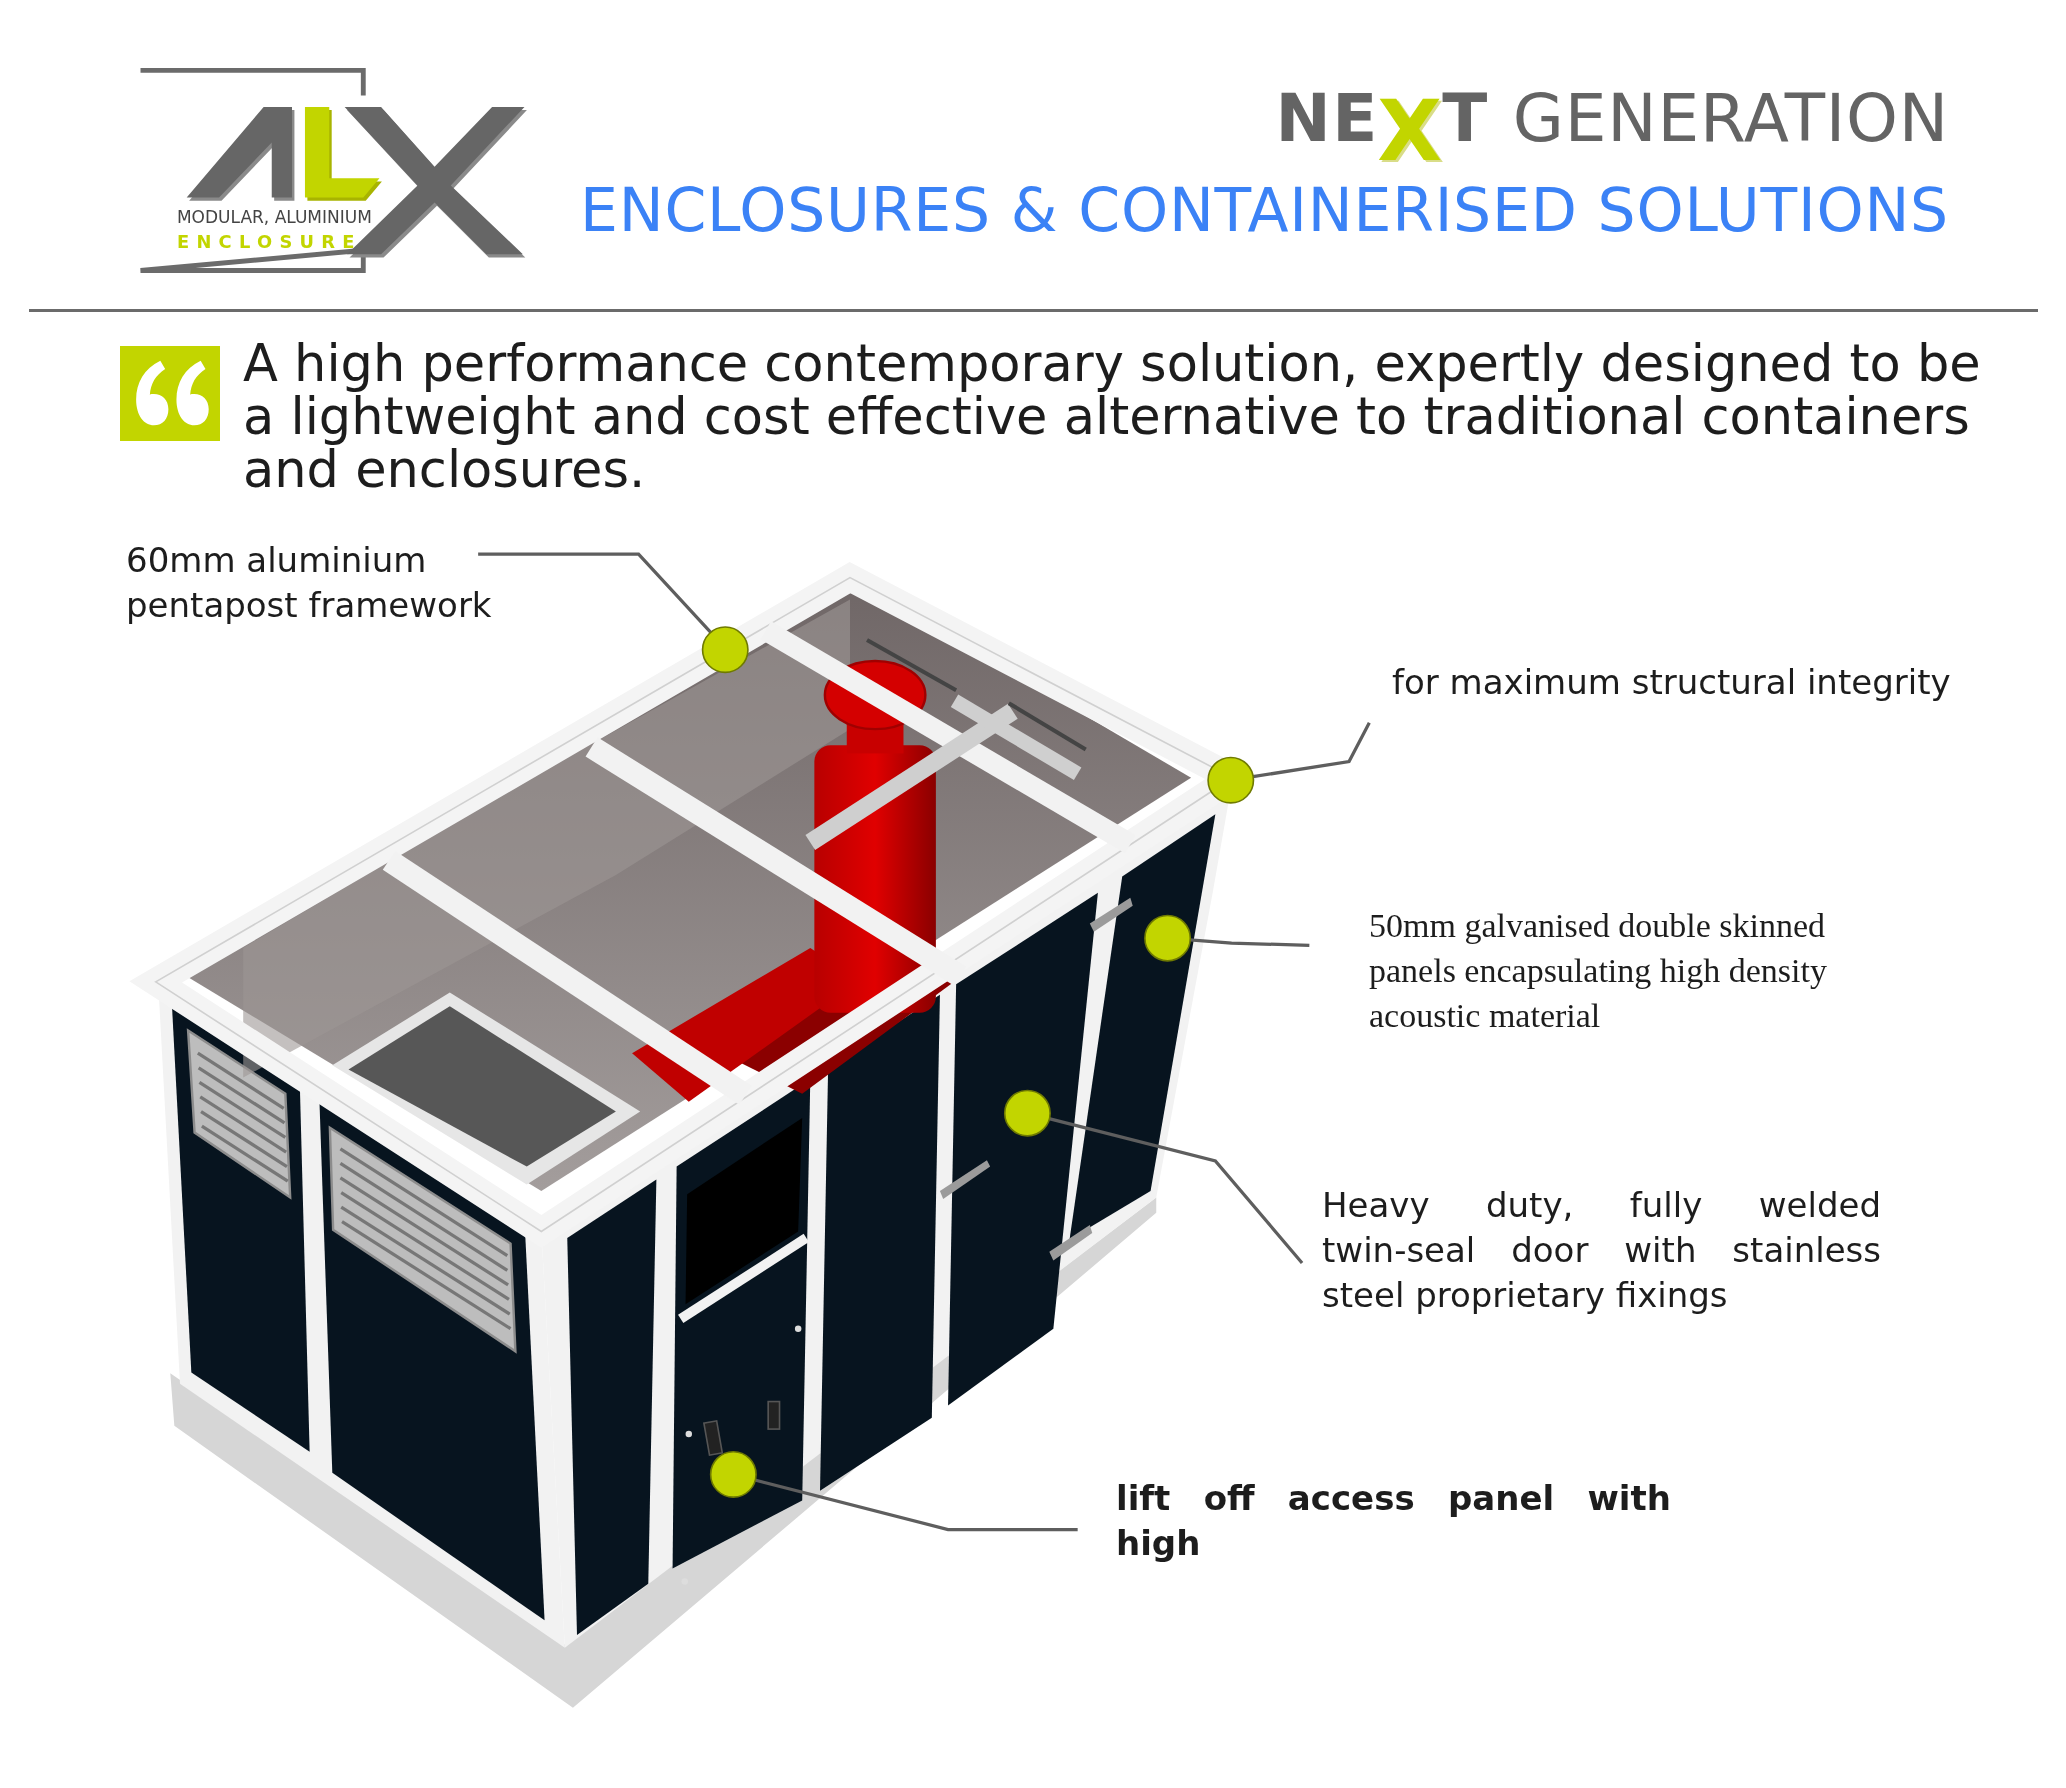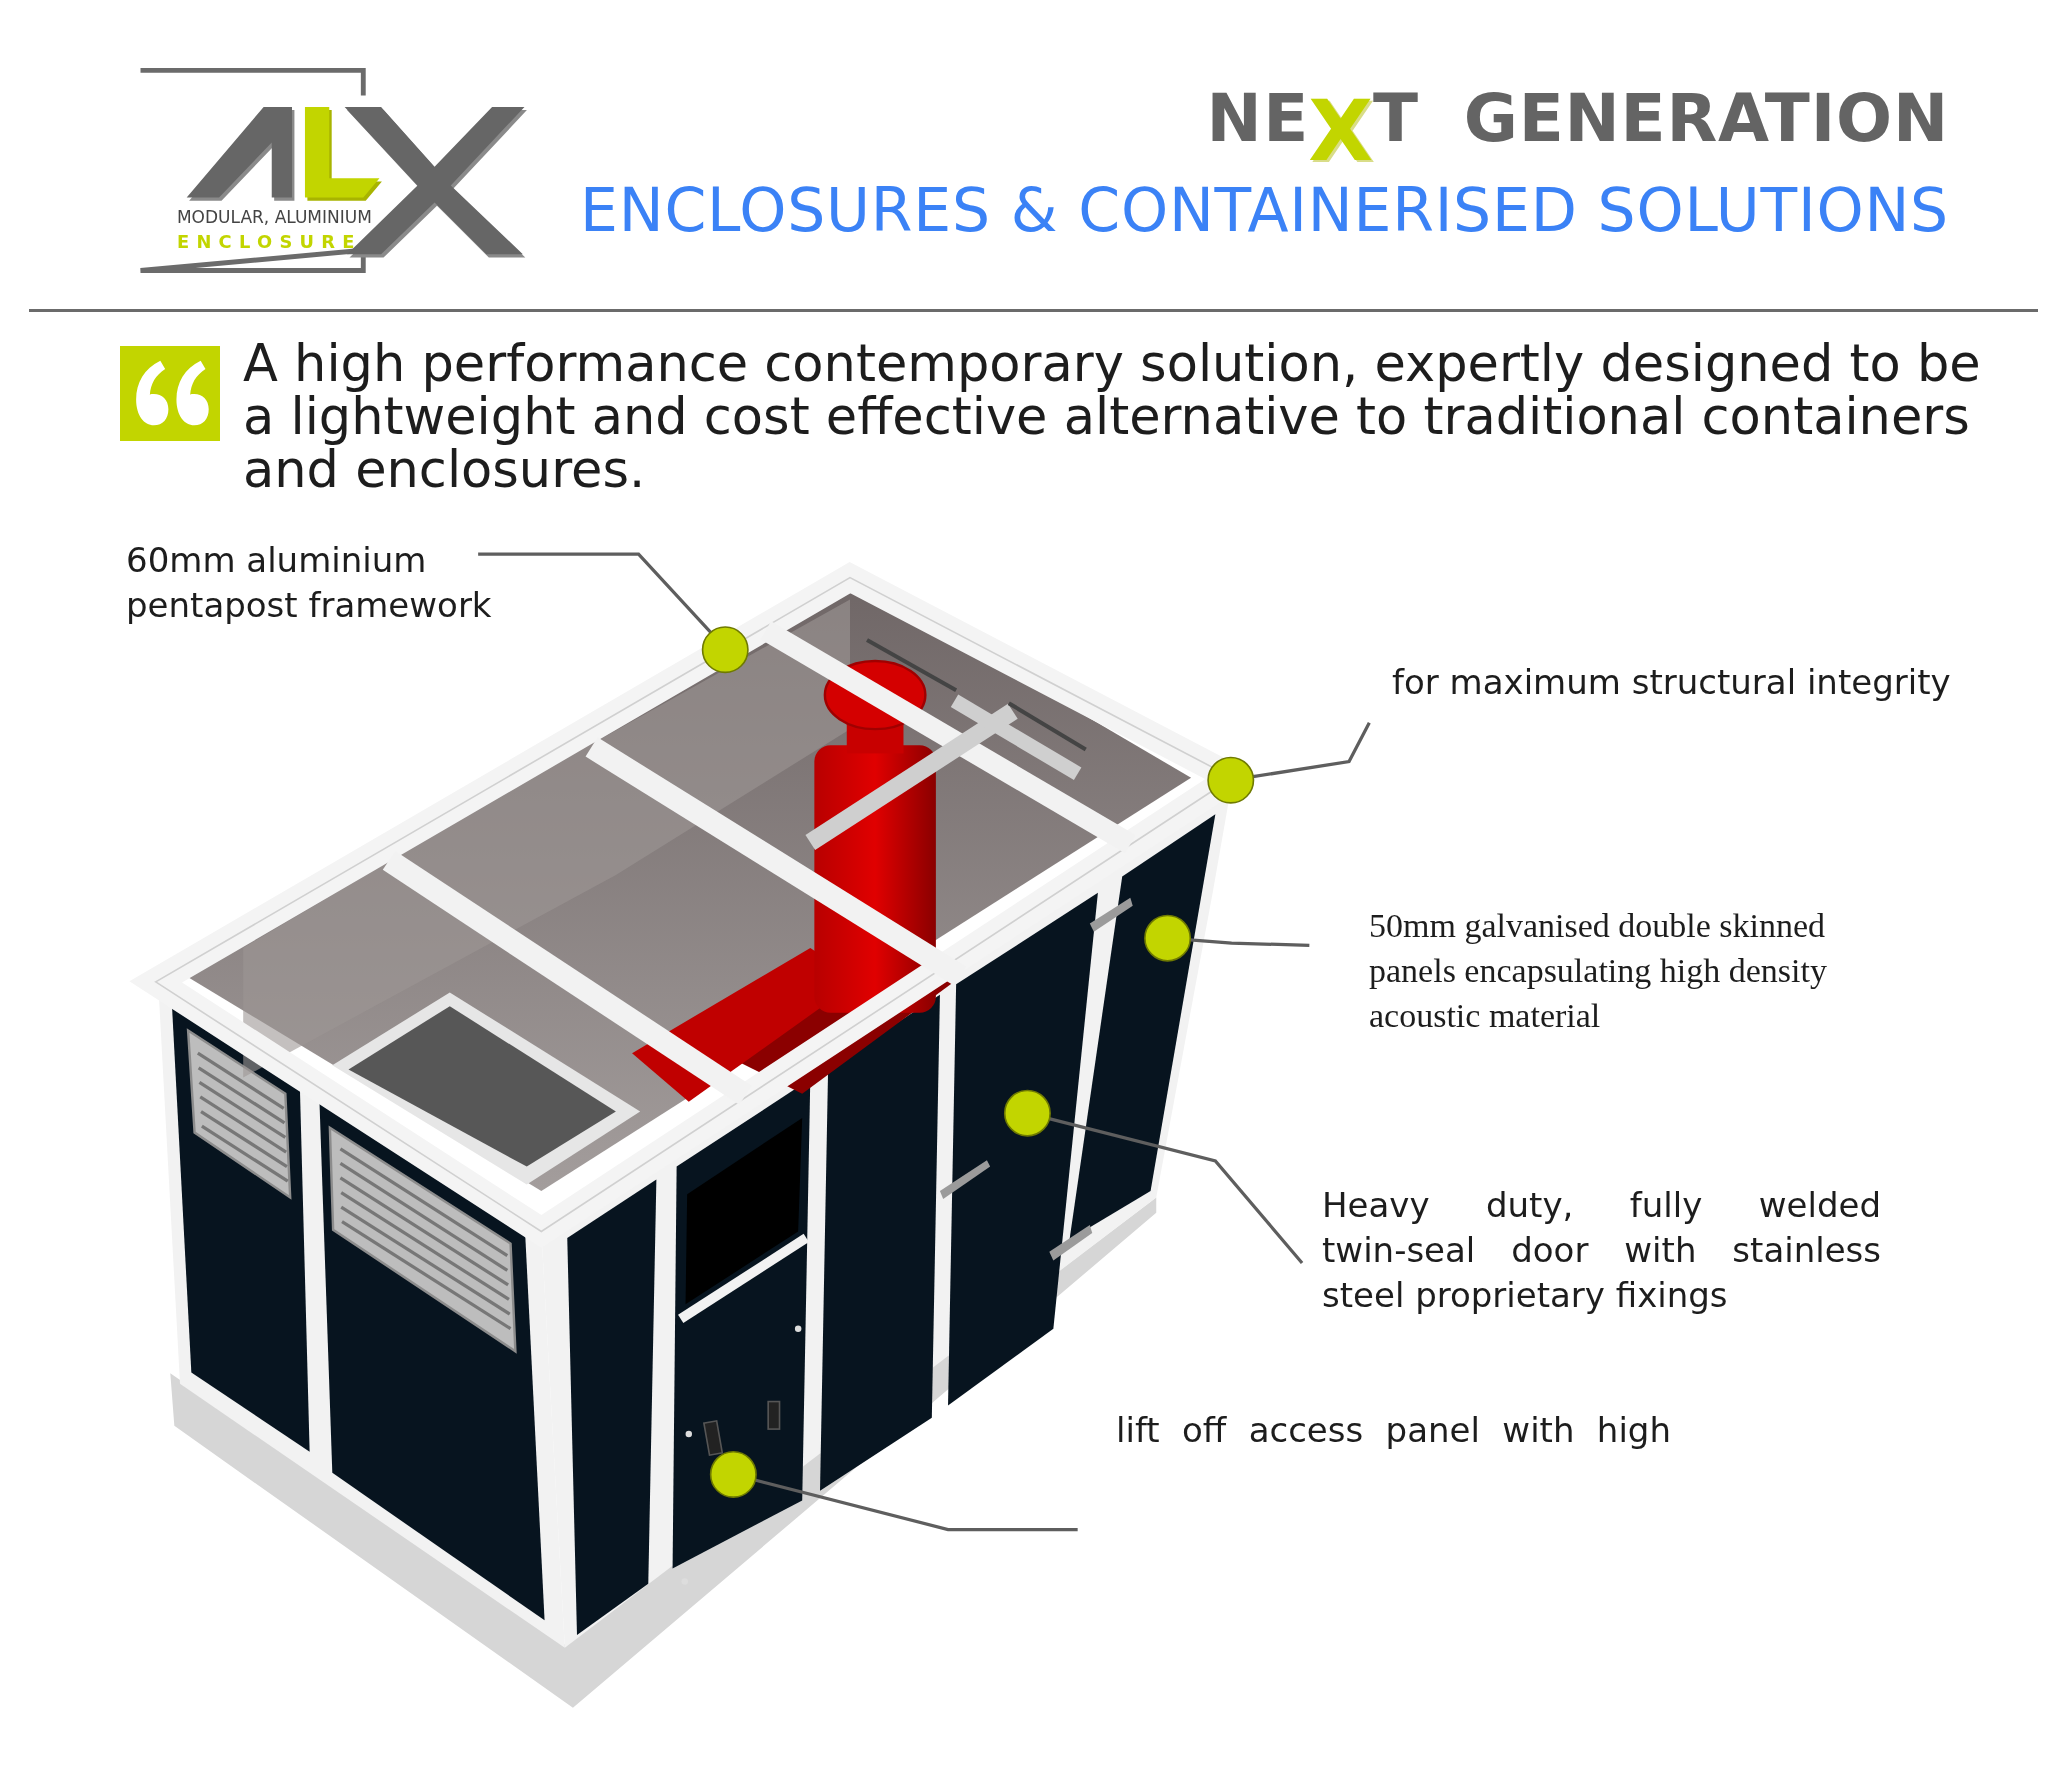--- a/index.html
+++ b/index.html
@@ -10,21 +10,21 @@
   
   #logo { left:138px; top:68px; width:470px; height:209px; }
   #logo svg { width:100%; height:100%; display:block; }
 
   
   #headline { right:118px; top:84px; height:73px; display:flex; align-items:flex-end;
               font-family:"DejaVu Sans", sans-serif; color:#646464; white-space:nowrap; }
   #headline .next-word { font-weight:bold; font-size:66px; letter-spacing:1.6px; display:flex; align-items:flex-end; }
   #headline .next-x { color:#c2d500; font-size:84px; font-weight:bold; line-height:0.8;
                       text-shadow:2.4px 2.4px 0 #d9dd88; margin:0 -1.6px; position:relative; top:8px; }
-  #headline .gen-word { font-weight:bold; font-size:66px; letter-spacing:0.8px; margin-left:44px; }
+  #headline .gen-word { font-weight:normal; font-size:66px; letter-spacing:0.8px; margin-left:24px; }
 
   #subheadline { right:118px; top:175px; font-weight:normal; font-size:60px; color:#3b82f6;
                  letter-spacing:0.8px; white-space:nowrap; font-family:"DejaVu Sans", sans-serif; }
 
   
   #divider { left:29px; top:309px; width:2009px; height:3.2px; background:#6b6b6b; }
 
   
   #quote-box { left:120px; top:346px; width:100px; height:95px; background:#c2d500; }
   #quote-box svg { width:100%; height:100%; display:block; }
@@ -39,21 +39,21 @@
   .callout { position:absolute; font-size:34px; line-height:45px; color:#1d1d1d;
              font-family:"DejaVu Sans", sans-serif; }
   .callout span { display:block; }
   .justify span { text-align:justify; text-align-last:justify; }
   .justify span.last { text-align-last:left; }
 
   #callout-framework { left:126px; top:538px; }
   #callout-corners   { left:1392px; top:660px; }
   #callout-panels    { left:1369px; top:903px;font-family:Liberation Serif, serif; }
   #callout-door      { left:1322px; top:1183px; width:559px; }
-  #callout-access    { left:1116px; top:1408px; width:555px; }
+  #callout-access    { left:1116px; top:1476px; width:555px;font-weight:bold; }
 </style>
 </head>
 <body>
 
 <div id="logo" class="abs">
   <svg viewBox="0 0 580 258">
 
     <path d="M 3 3 L 278 3 L 278 34 M 278 225 L 278 250 L 3 250 Z" fill="none" stroke="#6b6b6b" stroke-width="6"></path>
 
     <polygon points="60,160 155,48 190,48 190,160 165,160 165,92 100,160" fill="#8a8a8a" transform="translate(3,4)"></polygon>

